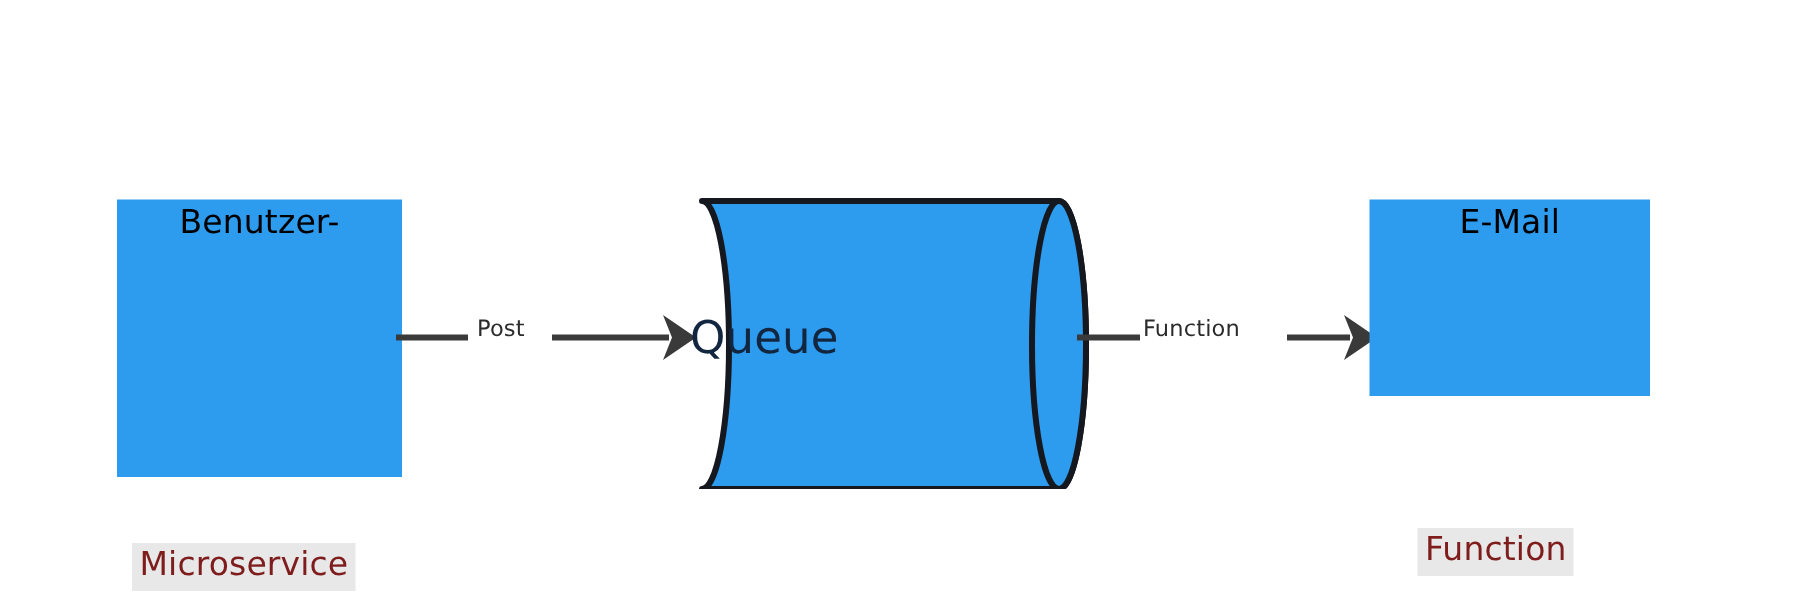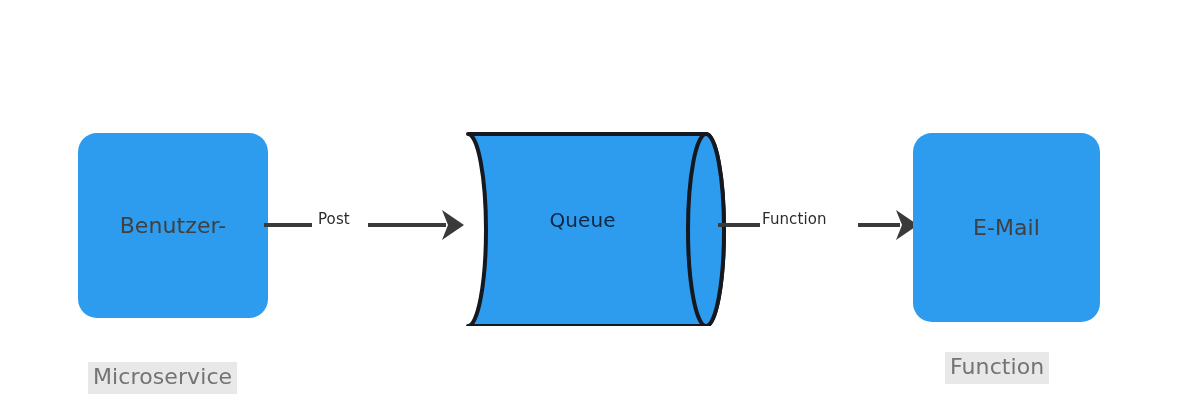--- a/index.html
+++ b/index.html
@@ -21,60 +21,58 @@
     height: 402px;
   }
   
   .node-box {
     position: absolute;
     background: #2d9cef;
     box-sizing: border-box;
     display: flex;
     flex-direction: column;
     align-items: center;
-    justify-content: center;
-    color: #404040;
+    justify-content: space-between;
+    color: #000000;
     font-size: 22px;
     line-height: 1.45;
     letter-spacing: 0.1px;
     text-align: center;
-    border-radius: 19px;
   }
   #box-user {
     left: 78px;
     top: 133px;
     width: 190px;
     height: 185px;
   }
   #box-email {
     left: 913px;
     top: 133px;
     width: 187px;
-    height: 189px;
+    height: 131px;
   }
   .node-box .line {
     display: block;
     white-space: nowrap;
   }
   
   #queue-shape {
     position: absolute;
     left: 452px;
     top: 126px;
     width: 280px;
     height: 200px;
   }
   #queue-label {
     position: absolute;
     left: 460px;
     top: 208px;
     width: 245px;
-    text-align: center;
     color: #12263f;
-    font-size: 20px;
+    font-size: 30px;
     letter-spacing: 0.1px;
     pointer-events: none;
   }
   
   .connector {
     position: absolute;
     top: 196px;
     height: 58px;
   }
   #connector-post {
@@ -92,21 +90,21 @@
     color: #2b2b2b;
     letter-spacing: 0.1px;
     white-space: nowrap;
   }
   #label-post { left: 318px; }
   #label-trigger { left: 762px; }
   
   .caption {
     position: absolute;
     font-size: 22px;
-    color: #737373;
+    color: #7f1d1d;
     background: #e8e8e8;
     padding: 2px 5px 5px 5px;
     white-space: nowrap;
     letter-spacing: 0.1px;
   }
   #caption-microservice {
     left: 88px;
     top: 362px;
   }
   #caption-function {

